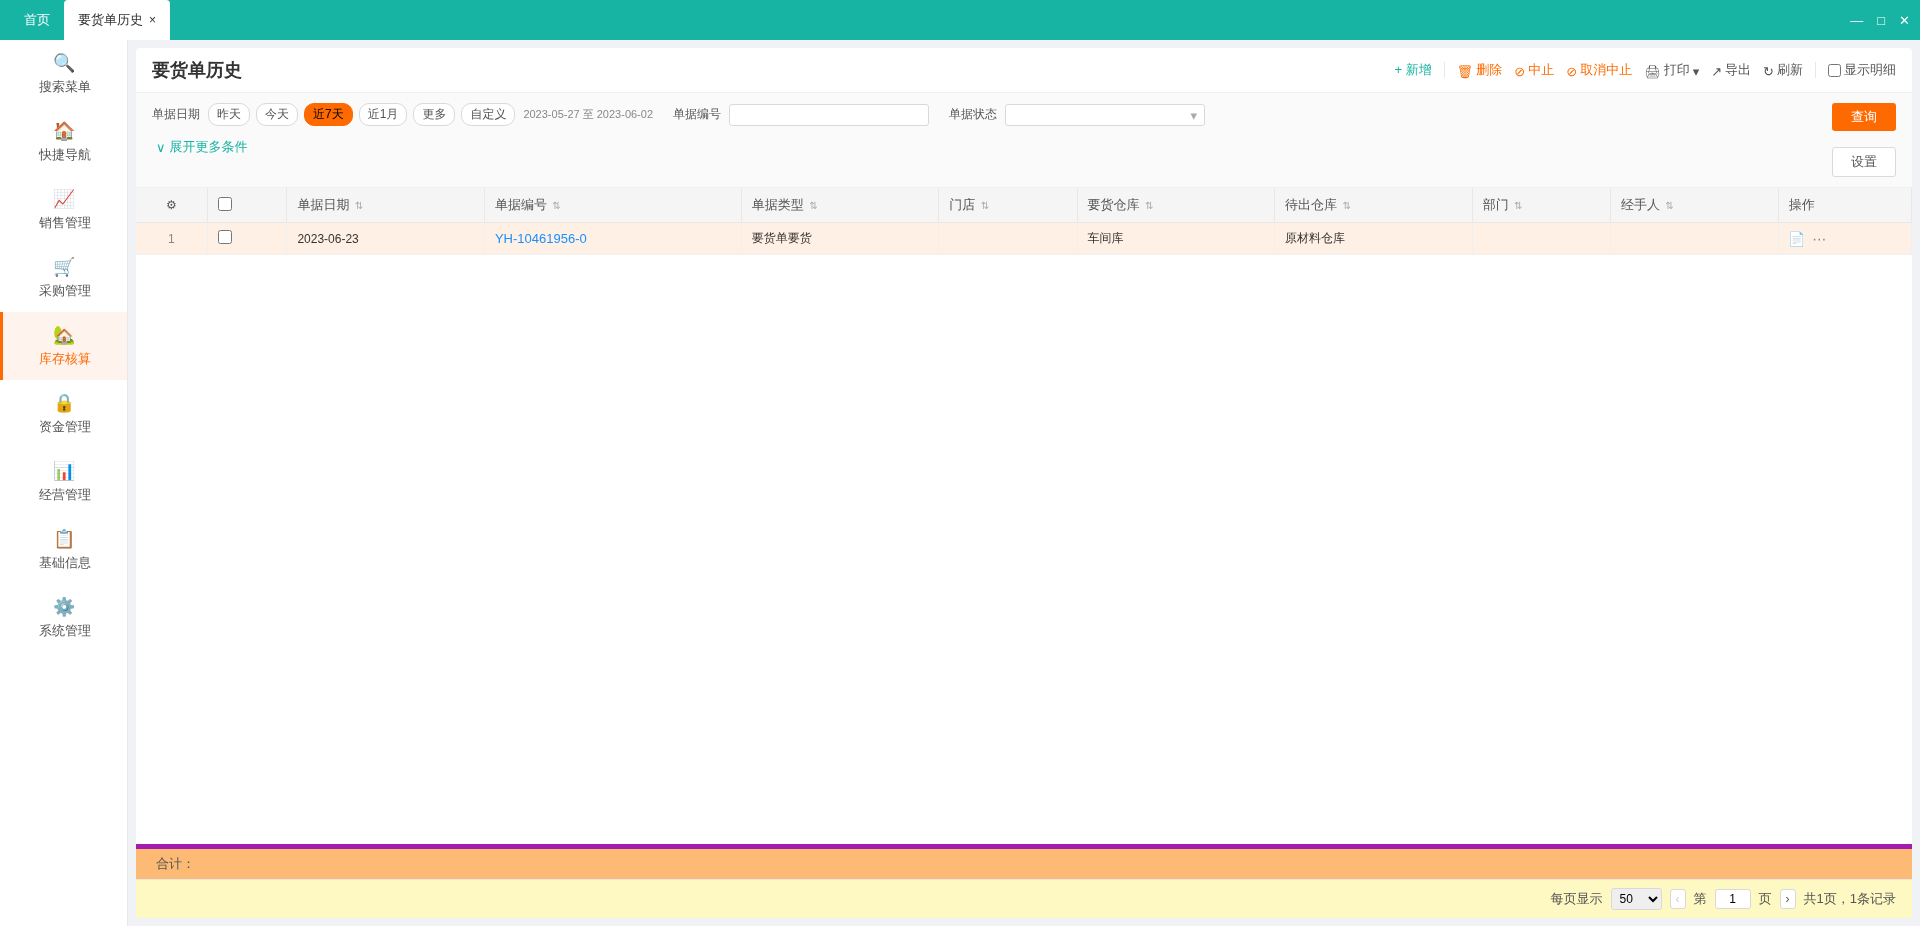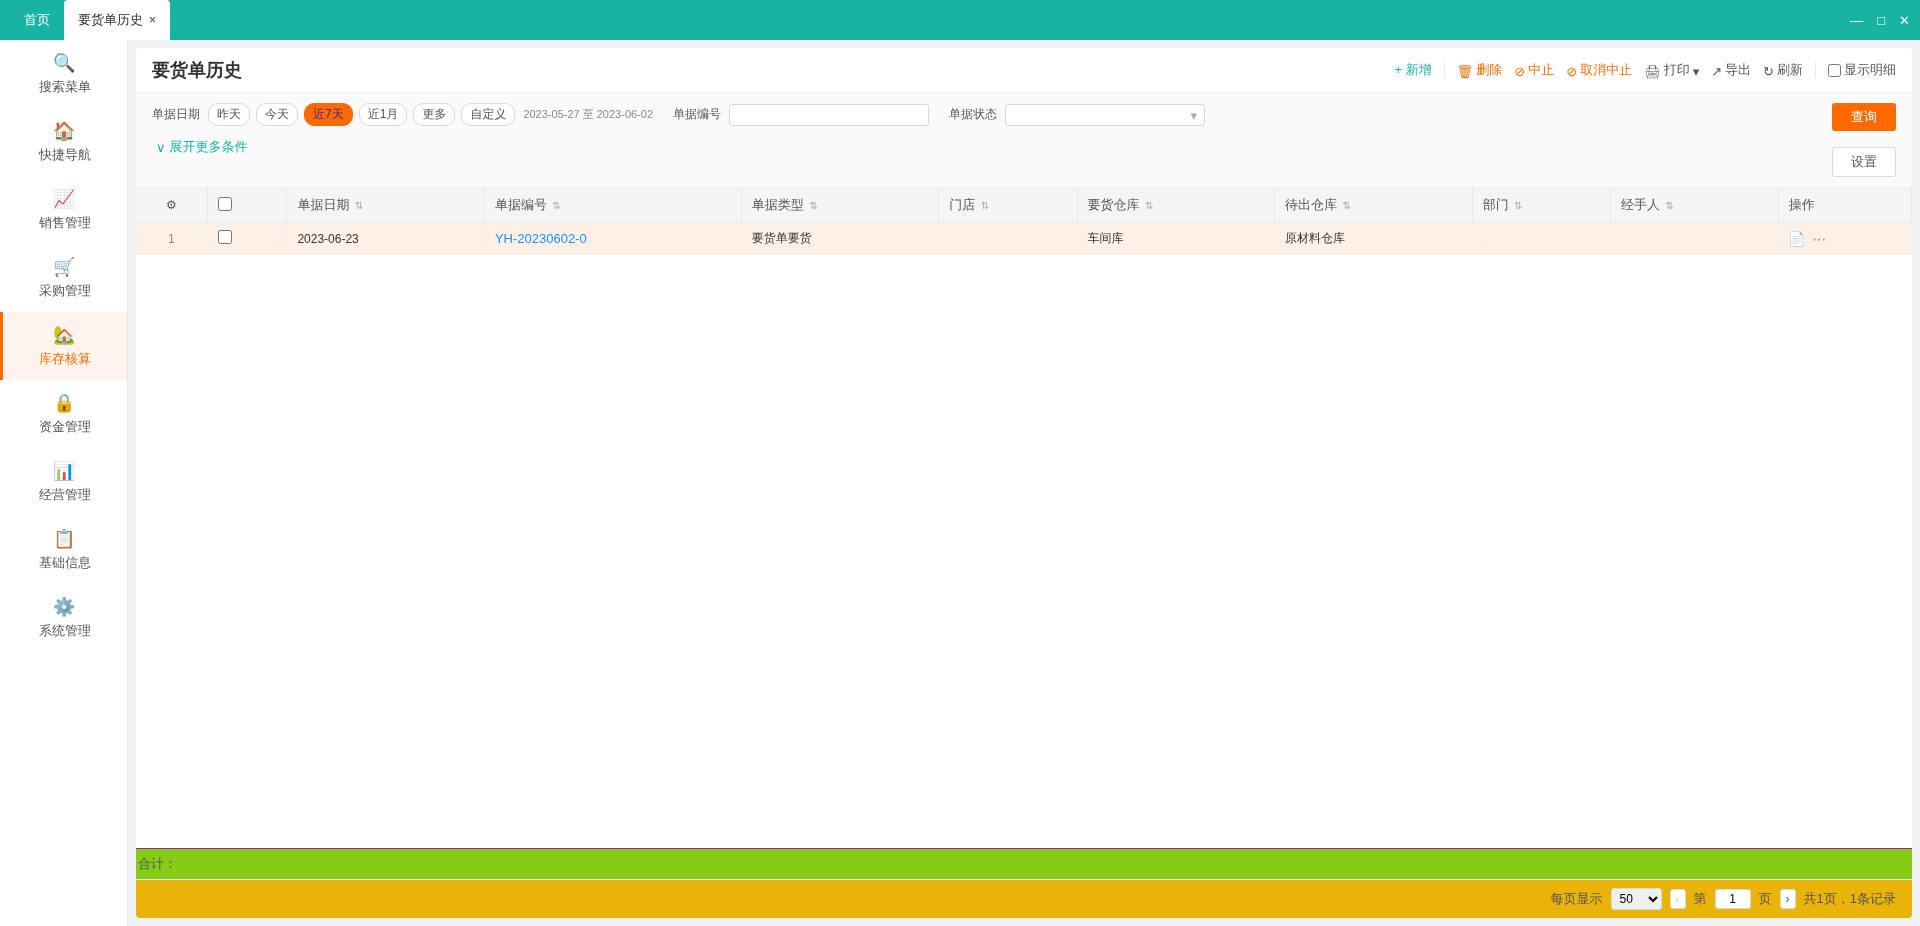--- a/index.html
+++ b/index.html
@@ -177,21 +177,21 @@
       padding: 2px 8px;
       border: 1px solid #d9d9d9;
       border-radius: 10px;
       cursor: pointer;
       color: #555;
       font-size: 12px;
       background: white;
     }
     .date-btn.active {
       background: #ff6a00;
-      color: #4c1d95;
+      color: #000000;
       border-color: #ff6a00;
       border-radius: 10px;
     }
     .date-range {
       color: #888;
       font-size: 11px;
     }
     .filter-input {
       border: 1px solid #d9d9d9;
       border-radius: 3px;
@@ -322,39 +322,39 @@
       font-size: 14px;
     }
 
     
     .gear-header {
       text-align: center;
     }
 
     
     .table-footer {
-      border-top: 1px solid #a21caf;
-      padding: 6px 2px;
-      background: #84cc16;
+      border-top: 5px solid #a21caf;
+      padding: 6px 20px;
+      background: #fdba74;
       color: #555;
       font-size: 12px;
       flex-shrink: 0;
       display: flex;
       align-items: center;
     }
 
     
     .pagination {
       border-top: 1px solid #e8e8e8;
       padding: 8px 16px;
       display: flex;
       align-items: center;
       justify-content: flex-end;
       gap: 8px;
-      background: #eab308;
+      background: #fef9c3;
       flex-shrink: 0;
       font-size: 12px;
       color: #555;
     }
     .page-size-select {
       border: 1px solid #d9d9d9;
       border-radius: 3px;
       padding: 2px 4px;
       font-size: 12px;
       outline: none;
@@ -591,21 +591,21 @@
           </tr>
         </thead>
         <tbody>
           <tr class="highlighted">
             <td class="row-num">1</td>
             <td>
               <input type="checkbox" class="checkbox" style="">
             </td>
             <td>2023-06-23</td>
             <td>
-              <a class="link-text">YH-20230602-0</a>
+              <a class="link-text">YH-10461956-0</a>
             </td>
             <td>要货单要货</td>
             <td></td>
             <td>车间库</td>
             <td>原材料仓库</td>
             <td></td>
             <td></td>
             <td>
               <div class="action-icons">
                 <span class="action-icon-btn">📄</span>

